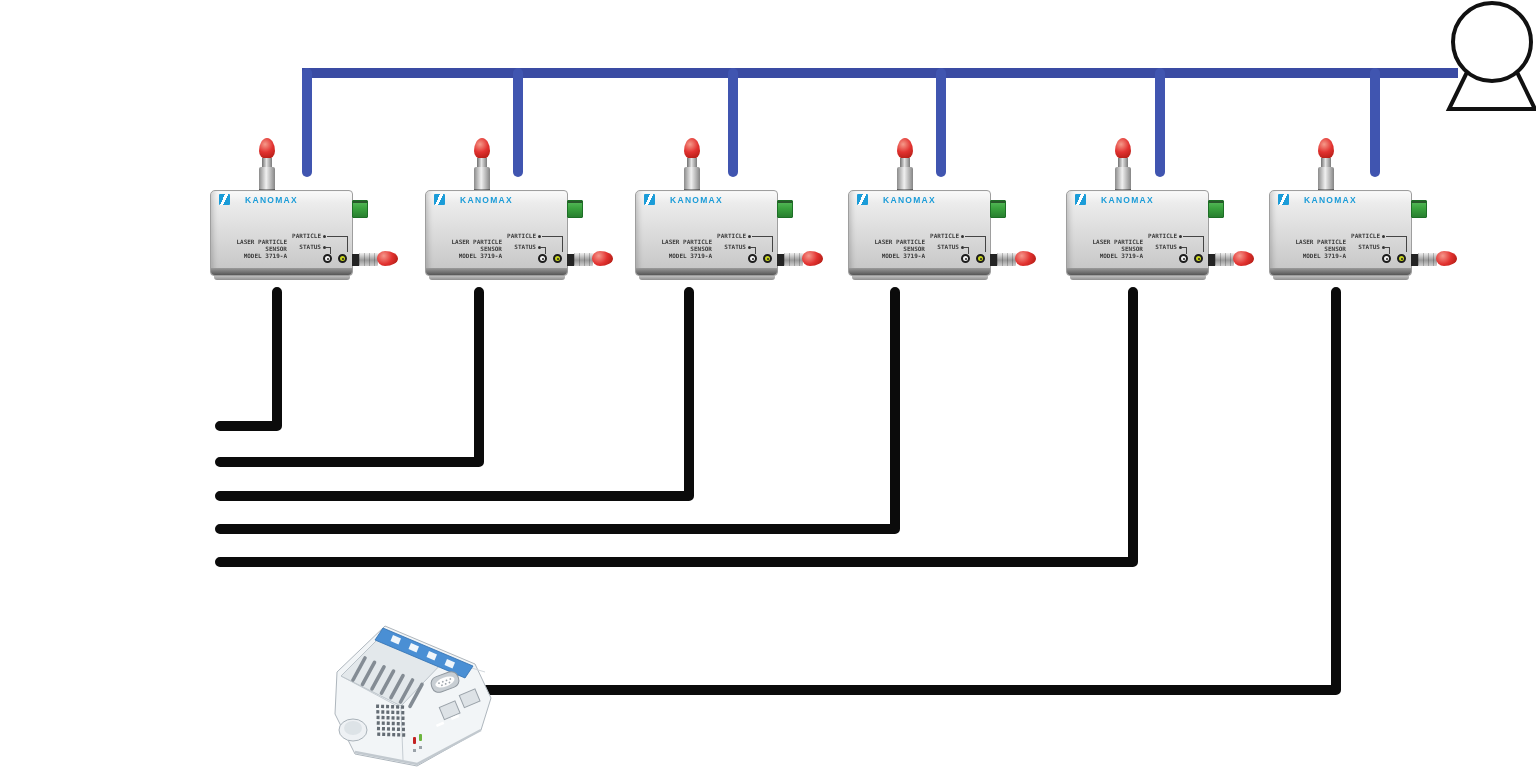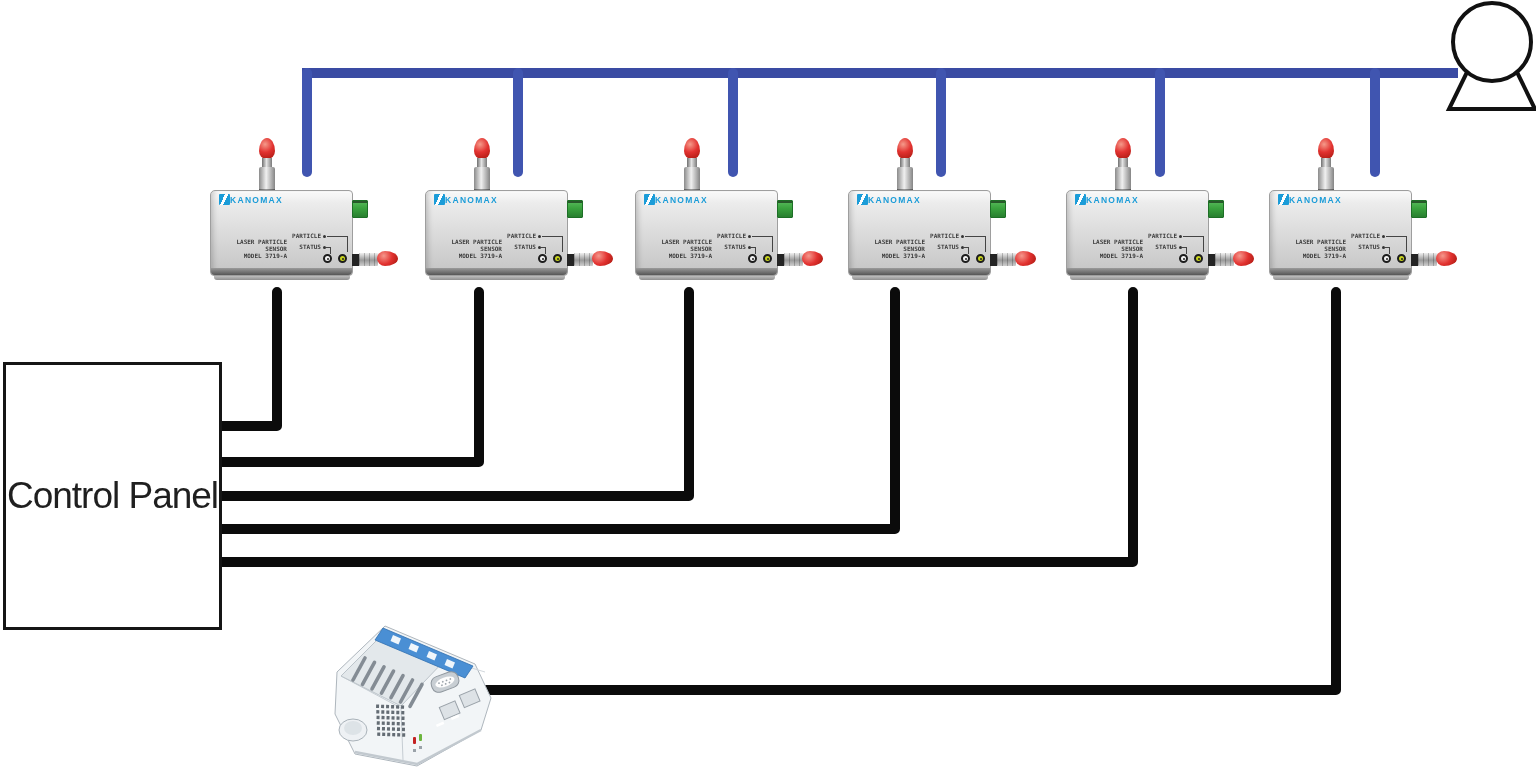--- a/index.html
+++ b/index.html
@@ -29,21 +29,21 @@
               background:linear-gradient(90deg,#8b8b8b,#f0f0f0 45%,#858585);
               border-radius:2px 2px 0 0;box-shadow:inset 0 -9px 0 -8px rgba(0,0,0,.35);}
   .sbody{position:absolute;left:0;top:54px;width:143px;height:86px;box-sizing:border-box;
          background:linear-gradient(180deg,#fbfbfb 0%,#ececec 14%,#d9d9d9 55%,#c4c4c4 100%);
          border:1px solid #9e9e9e;border-radius:5px 4px 4px 4px;
          box-shadow:inset 4px 0 6px -3px rgba(0,0,0,.25), inset 0 2px 1px rgba(255,255,255,.8);}
   .bottom-strip{position:absolute;left:0;right:0;bottom:0;height:7px;
                 background:linear-gradient(180deg,#9a9a9a,#565656);border-radius:0 0 4px 4px;}
   .base-shadow{position:absolute;left:4px;top:140px;width:136px;height:4px;
                background:linear-gradient(180deg,#bdbdbd,#8f8f8f);border-radius:0 0 3px 3px;}
-  .brand{position:absolute;left:8px;top:3px;display:flex;align-items:center;gap:0;}
+  .brand{position:absolute;left:8px;top:3px;display:flex;align-items:center;gap:15px;}
   .logo-sq{width:11px;height:11px;border-radius:1px;
            background:linear-gradient(115deg,var(--brand-blue,#1b9cd8) 38%,#ffffff 38%,#ffffff 58%,var(--brand-blue,#1b9cd8) 58%);}
   .brand-text{font-size:8.5px;font-weight:bold;letter-spacing:1.3px;color:var(--brand-blue,#1b9cd8);}
   .dev-label{position:absolute;left:2px;top:47px;width:74px;text-align:right;
              font-family:"DejaVu Sans Mono",monospace;font-size:6px;line-height:7px;font-weight:bold;color:#3c3c3c;}
   .ind-label{position:absolute;width:32px;text-align:right;
              font-family:"DejaVu Sans Mono",monospace;font-size:6px;line-height:7px;font-weight:bold;color:#3c3c3c;}
   .ind1{left:78px;top:41px;} .ind2{left:78px;top:52px;}
   .dot{position:absolute;width:3px;height:3px;border-radius:50%;background:#333;}
   .dot1{left:112px;top:44px;} .dot2{left:112px;top:55px;}
@@ -96,23 +96,20 @@
 
       <polyline class="cable" points="482,690 1336,690 1336,292"></polyline>
     </g>
 
     <g>
       <polygon class="pump-shape" points="1469,68 1515,68 1535,109 1449,109"></polygon>
       <circle class="pump-shape" cx="1492" cy="42" r="39"></circle>
     </g>
   </svg>
 
-  <div class="panel">
-    <span>Control Panel</span>
-  </div>
 
   <div class="sensor" style="left:210px">
     <div class="inlet-cap"></div>
     <div class="inlet-neck"></div>
     <div class="inlet-base"></div>
     <div class="sbody">
       <div class="brand">
         <span class="logo-sq"></span>
         <span class="brand-text">KANOMAX</span>
       </div>

